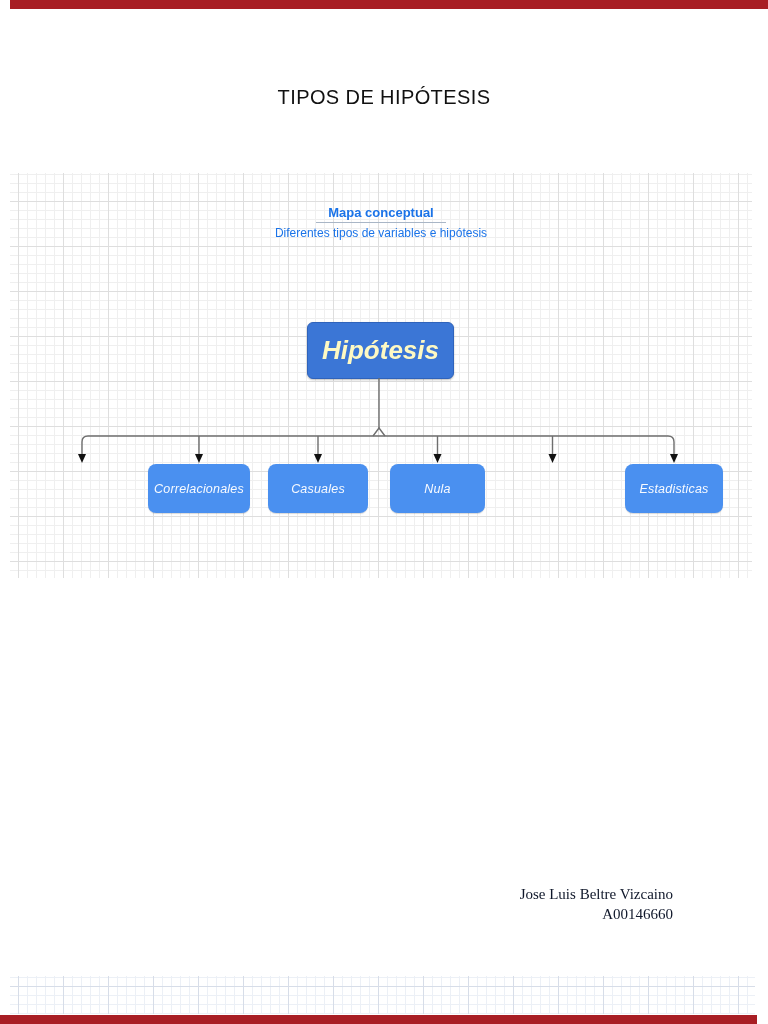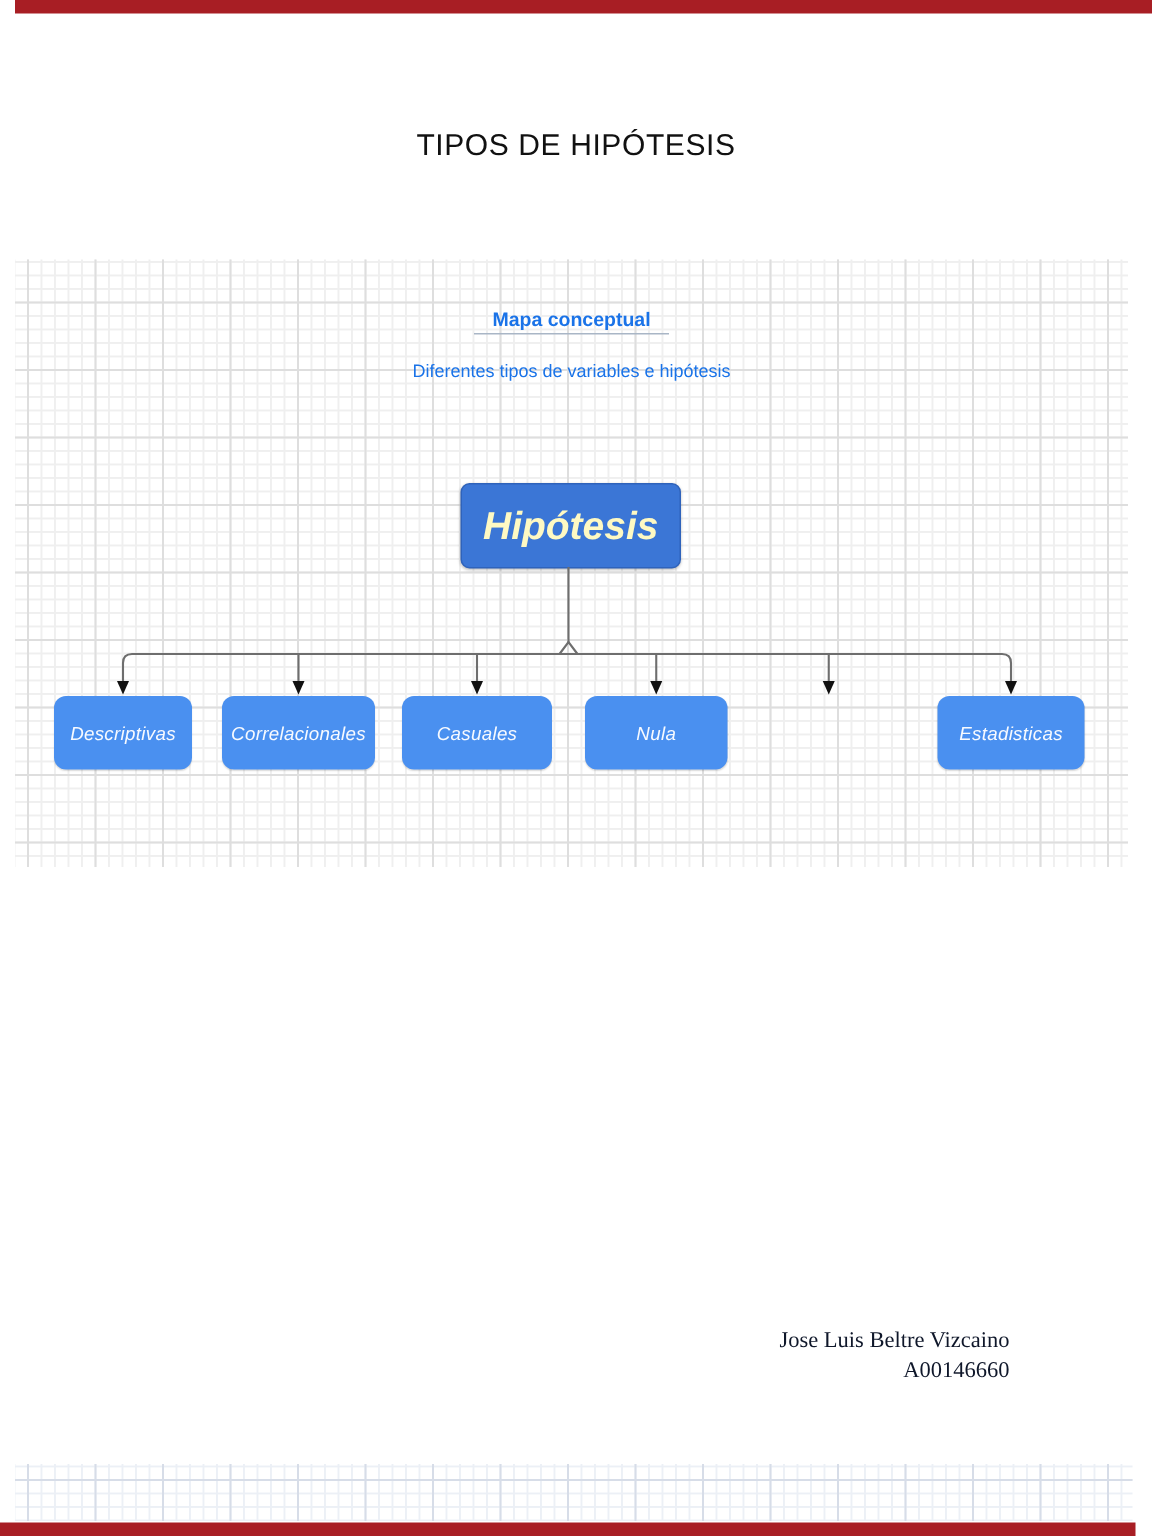--- a/index.html
+++ b/index.html
@@ -28,21 +28,21 @@
       linear-gradient(to bottom,#efefef 1px,transparent 1px);
     background-size:45px 45px,45px 45px,9px 9px,9px 9px;
     background-position:8px 0,0 28px,-1px 0,0 1px;
   }
 
   .heading-wrap{position:absolute;left:0;top:20px;width:742px;text-align:center;}
   .heading{
     display:inline-block;font-size:13px;font-weight:bold;color:#1a73e8;
     padding:0 12px 2px 12px;border-bottom:1px solid #a9b6c6;margin-top:12px;
   }
-  .subheading{font-size:12px;color:#1a73e8;margin-top:17px;}
+  .subheading{font-size:12px;color:#1a73e8;margin-top:3px;}
 
   .root-box{
     position:absolute;left:297px;top:149px;width:145px;height:55px;
     background:#3b76d6;border:1px solid #2f63bb;border-radius:6px;
     box-shadow:0 1px 2px rgba(0,0,0,.25);
     display:flex;align-items:center;justify-content:center;
   }
   .root-box span{
     color:#fef9c3;font-size:26px;font-weight:bold;font-style:italic;
   }
@@ -113,23 +113,20 @@
       <g fill="#111111" stroke="none">
         <polygon points="68,281 76,281 72,290"></polygon>
         <polygon points="185,281 193,281 189,290"></polygon>
         <polygon points="304,281 312,281 308,290"></polygon>
         <polygon points="423.5,281 431.5,281 427.5,290"></polygon>
         <polygon points="538.5,281 546.5,281 542.5,290"></polygon>
         <polygon points="660,281 668,281 664,290"></polygon>
       </g>
     </svg>
 
-    <div class="child-box c1">
-      <span>Descriptivas</span>
-    </div>
     <div class="child-box c2">
       <span>Correlacionales</span>
     </div>
     <div class="child-box c3">
       <span>Casuales</span>
     </div>
     <div class="child-box c4">
       <span>Nula</span>
     </div>
     <div class="child-box c6">

